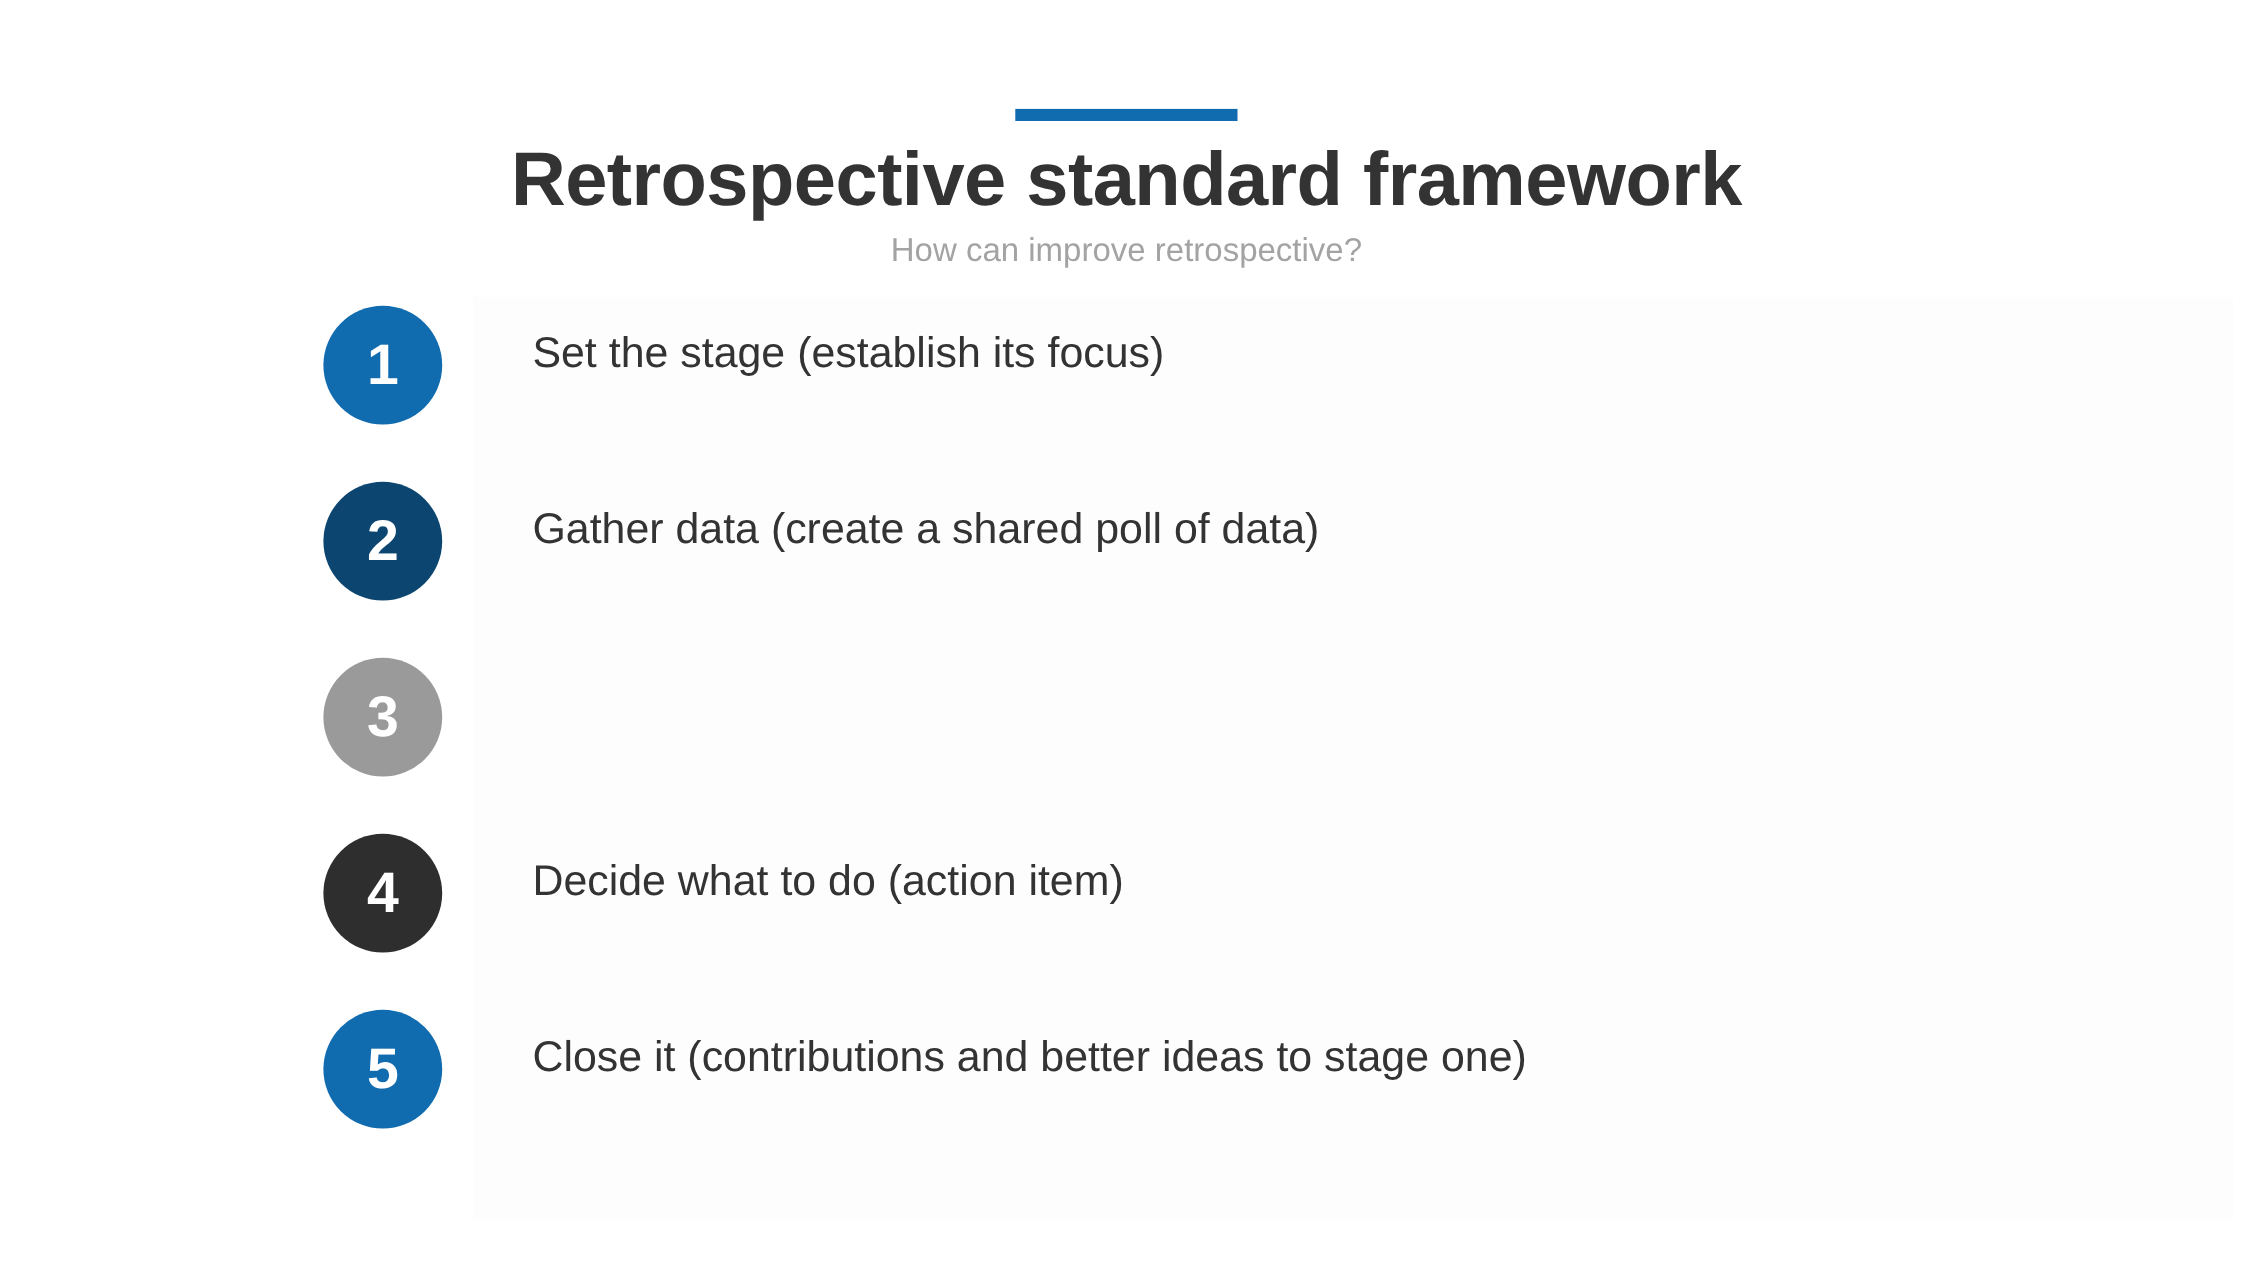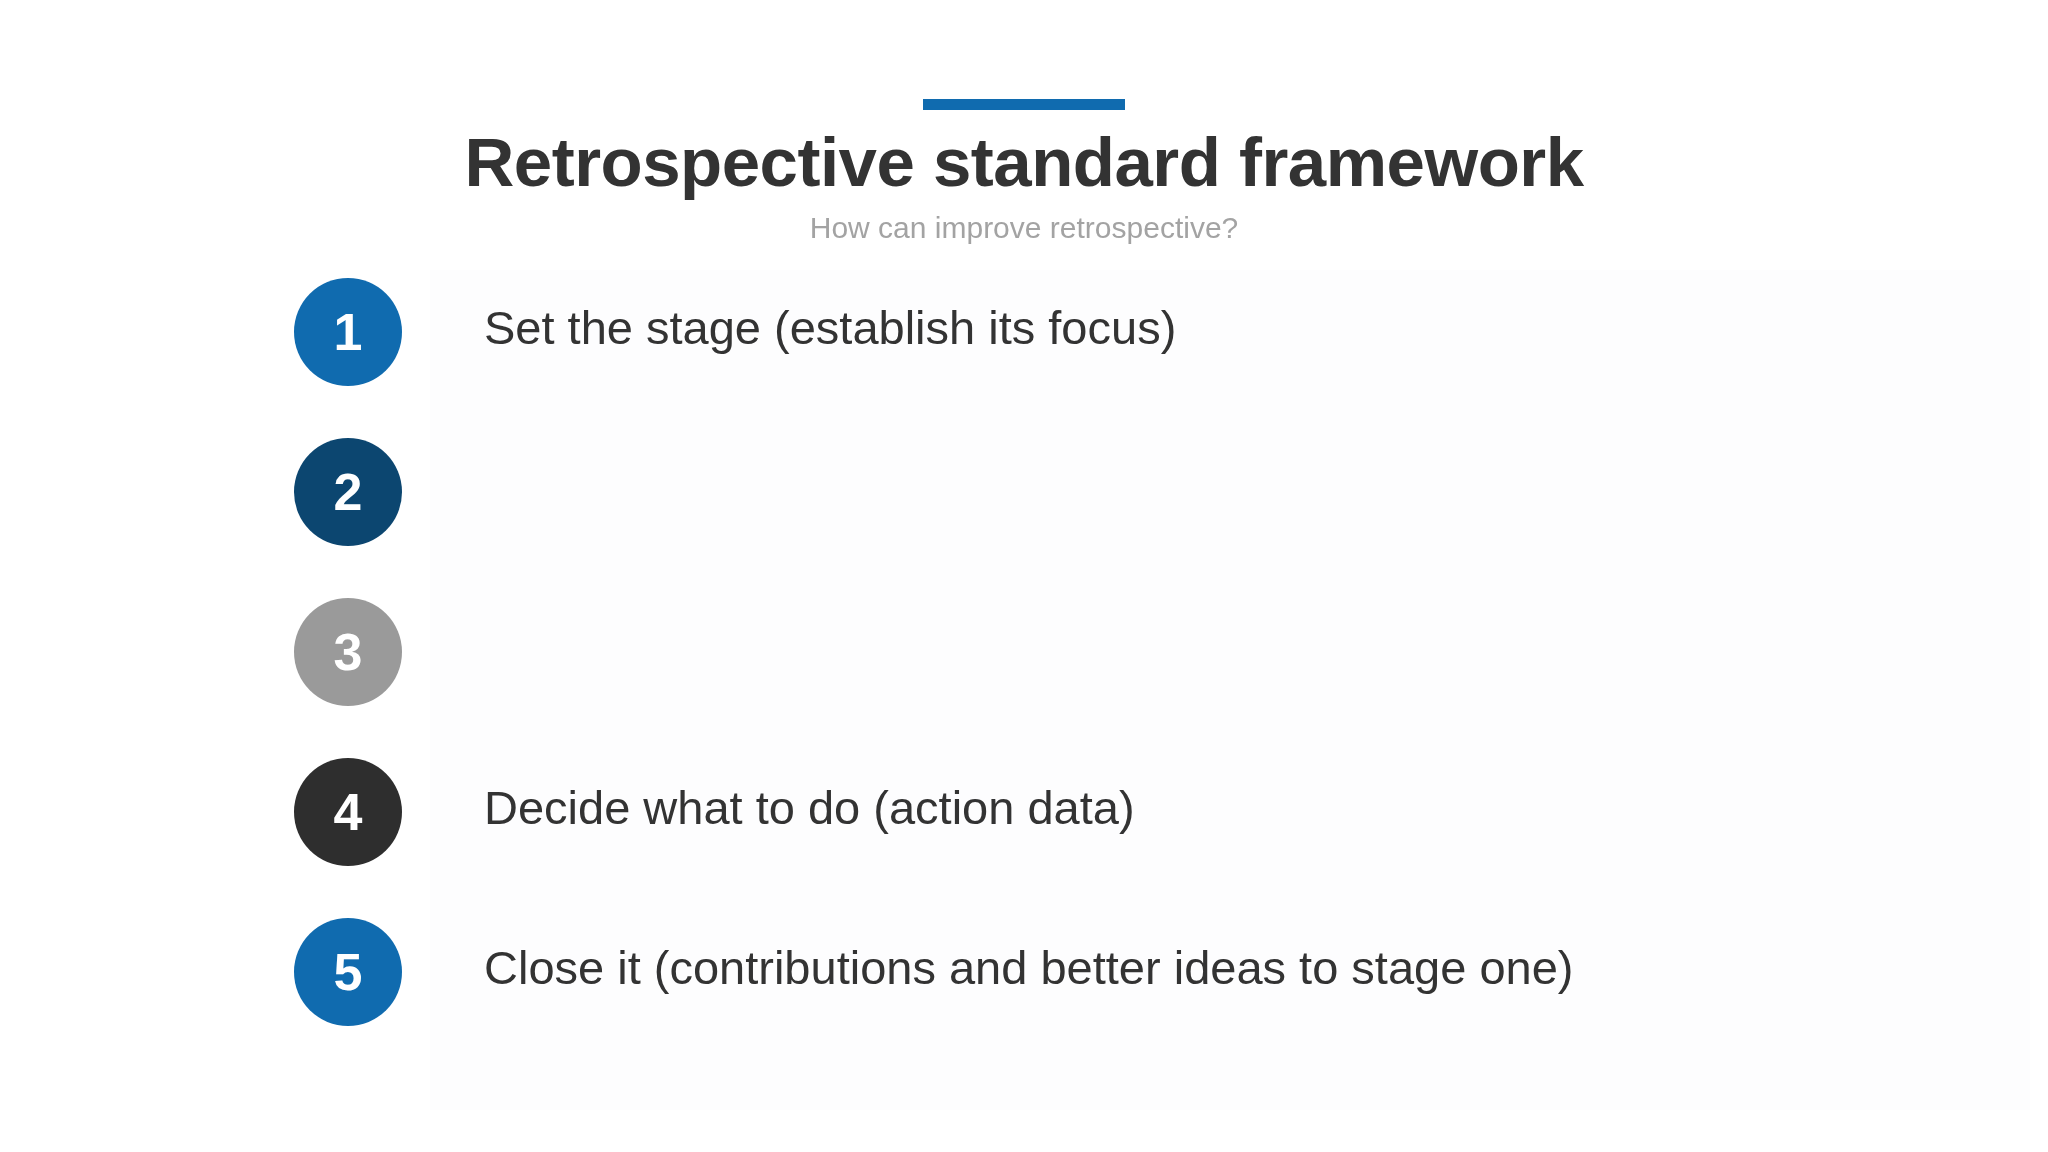--- a/index.html
+++ b/index.html
@@ -90,21 +90,21 @@
     font-size: 52px;
     font-weight: bold;
     line-height: 1;
     font-family: "Liberation Sans", "DejaVu Sans", sans-serif;
   }
 
   .step-label {
     position: absolute;
     left: 484px;
     top: 18px;
-    font-size: 47px;
+    font-size: 39px;
     color: #333333;
     line-height: 1.35;
     white-space: nowrap;
   }
 
   
   .band {
     position: absolute;
     left: 430px;
     top: 270px;
@@ -132,29 +132,30 @@
 
   <ul class="steps">
 
     <li class="step-row">
       <span class="step-badge" style="background: rgb(16, 107, 175);">1</span>
       <span class="step-label">Set the stage (establish its focus)</span>
     </li>
 
     <li class="step-row">
       <span class="step-badge" style="background: rgb(12, 70, 112);">2</span>
+      <span class="step-label">Gather data (create a shared poll of data)</span>
     </li>
 
     <li class="step-row">
       <span class="step-badge" style="background: rgb(154, 154, 154);">3</span>
     </li>
 
     <li class="step-row">
       <span class="step-badge" style="background: rgb(46, 46, 46);">4</span>
-      <span class="step-label">Decide what to do (action data)</span>
+      <span class="step-label">Decide what to do (action item)</span>
     </li>
 
     <li class="step-row">
       <span class="step-badge" style="background: rgb(16, 107, 175);">5</span>
       <span class="step-label">Close it (contributions and better ideas to stage one)</span>
     </li>
 
   </ul>
 </div>
 

